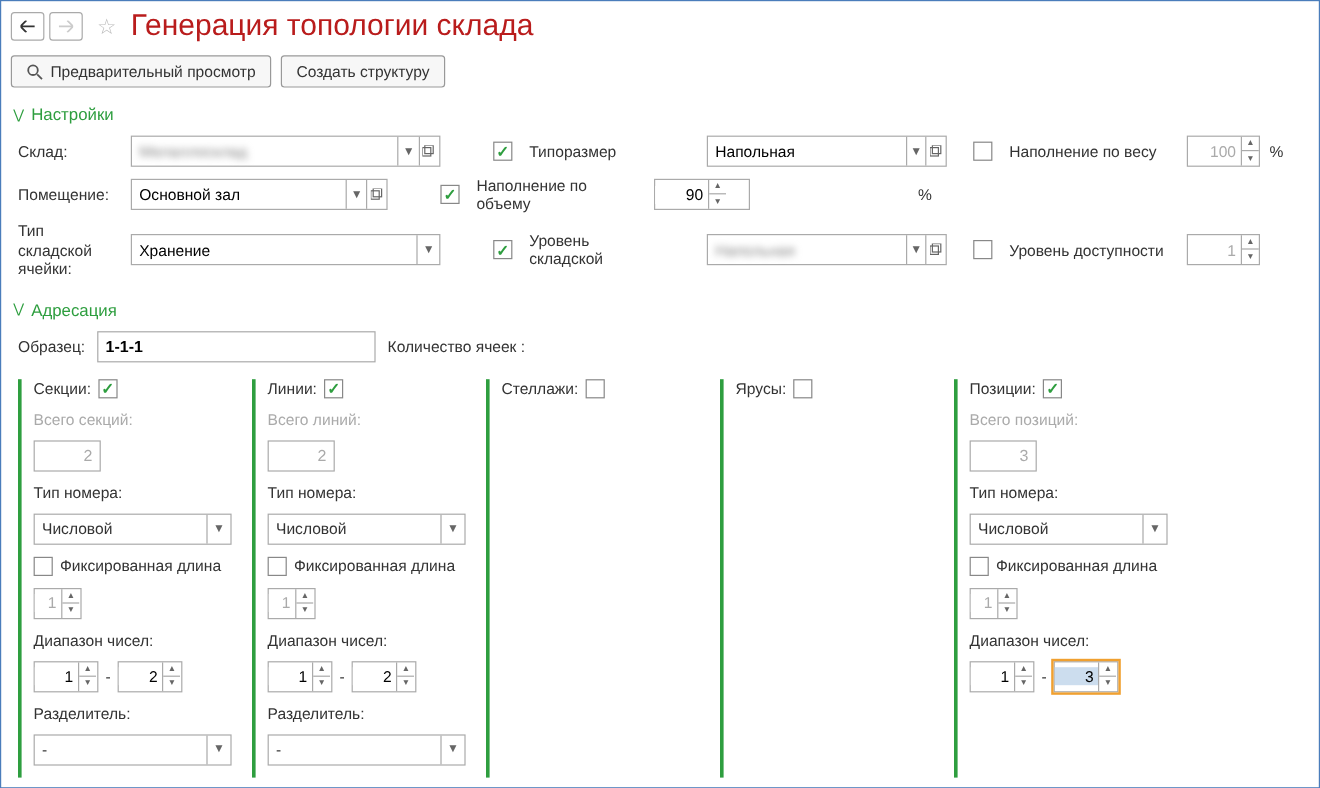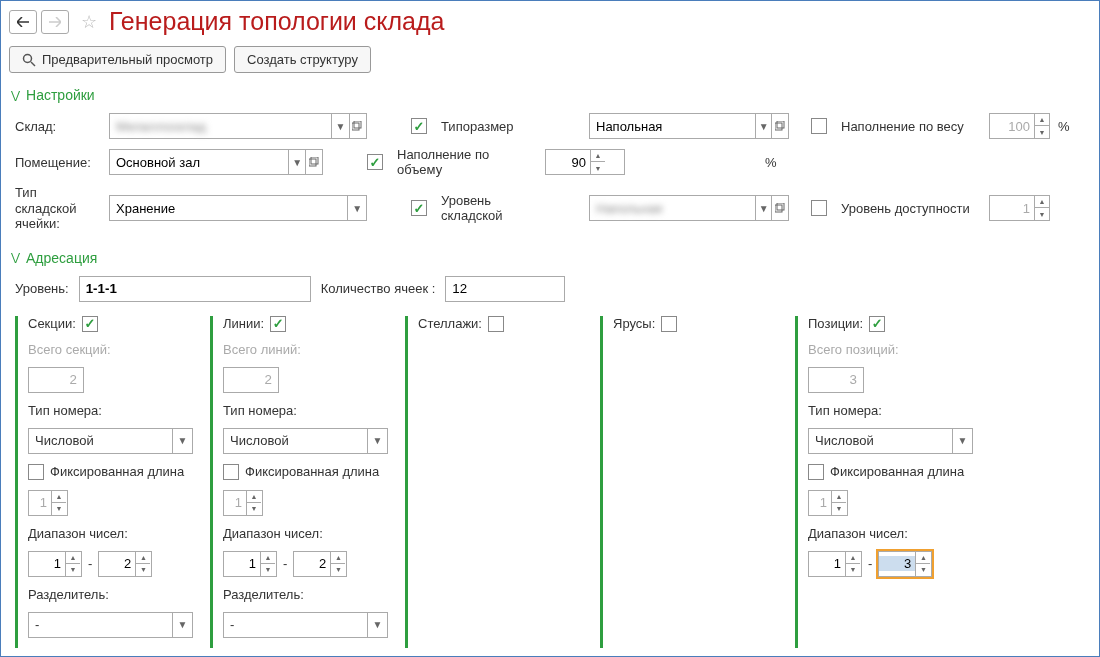--- a/index.html
+++ b/index.html
@@ -187,24 +187,23 @@
   </div>
 
 </div>
 
 <div class="section-header">
   <span class="chev">⋁</span>
   <span>Адресация</span>
 </div>
 
 <div class="addr-row">
-  <span>Уровень:</span>
+  <span>Образец:</span>
   <input class="text-in" style="width: 232px; font-weight: bold;" value="1-1-1">
   <span>Количество ячеек :</span>
-  <input class="text-in" style="width: 120px;" value="12">
 </div>
 
 <div class="cols-area">
 
   <div class="col col0">
     <div class="col-head">
       <label>Секции:</label>
       <span class="chk checked"></span>
     </div>
     <div class="col-row grey">Всего секций:</div>

